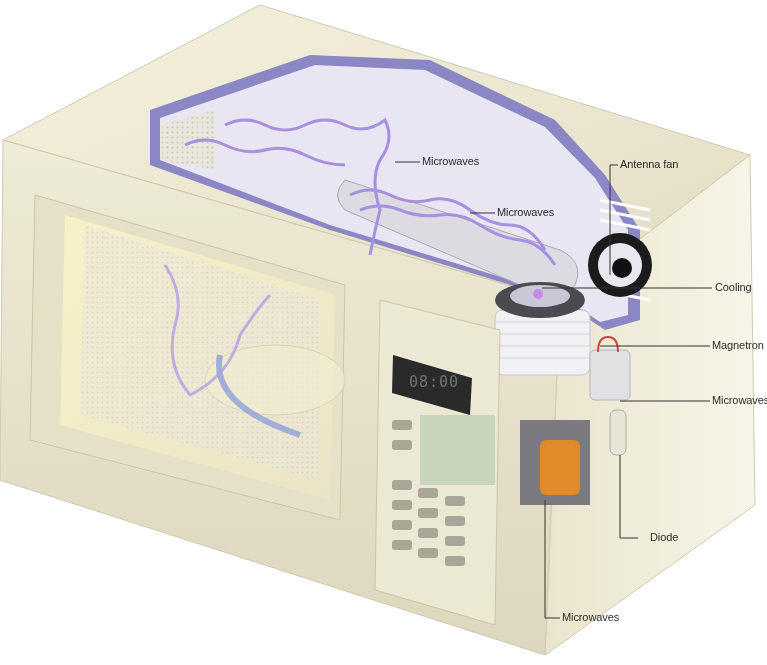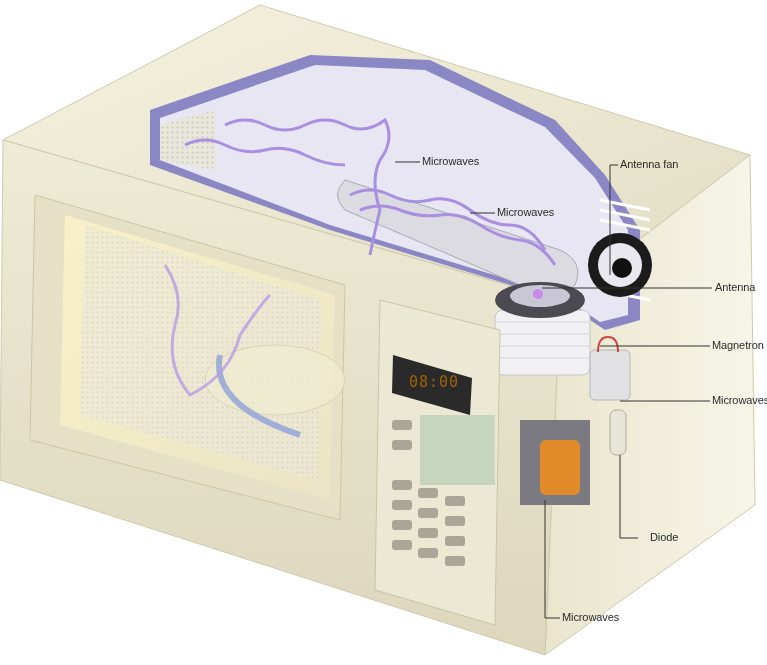--- a/index.html
+++ b/index.html
@@ -2,21 +2,21 @@
 <html><head>
 <meta charset="utf-8">
 <style>
   html, body { margin: 0; padding: 0; background: #ffffff; }
   body { width: 767px; height: 665px; position: relative; overflow: hidden;
          font-family: "Liberation Sans", sans-serif; }
   #scene { position: absolute; left: 0; top: 0; width: 767px; height: 665px; }
   .label { position: absolute; font-size: 11px; color: #2a2a2a; white-space: nowrap;
            font-family: "Liberation Sans", sans-serif; letter-spacing: -0.1px; }
   .clock-text { position: absolute; font-family: "DejaVu Sans Mono", monospace;
-                font-size: 15px; color: #a16207; letter-spacing: 1px; }
+                font-size: 15px; color: #737373; letter-spacing: 1px; }
 </style>
 </head>
 <body>
 
 <svg id="scene" viewBox="0 0 767 665" xmlns="http://www.w3.org/2000/svg">
   <defs>
     <linearGradient id="topG" x1="0" y1="0" x2="1" y2="1">
       <stop offset="0" stop-color="#f4f1de"></stop>
         <stop offset="1" stop-color="#e2ddc4"></stop>
     </linearGradient>
@@ -131,17 +131,17 @@
     <polyline points="620,455 620,538 638,538"></polyline>
     <polyline points="545,500 545,618 560,618"></polyline>
   </g>
 </svg>
 
 <span class="clock-text" style="left:409px; top:373px;">08:00</span>
 
 <span class="label" style="left:422px; top:155px;">Microwaves</span>
 <span class="label" style="left:497px; top:206px;">Microwaves</span>
 <span class="label" style="left:620px; top:158px;">Antenna fan</span>
-<span class="label" style="left:715px; top:281px;">Antenna</span>
+<span class="label" style="left:715px; top:281px;">Cooling</span>
 <span class="label" style="left:712px; top:339px;text-align:right;">Magnetron</span>
 <span class="label" style="left:712px; top:394px;">Microwaves</span>
 <span class="label" style="left:640px; top:531px;margin-left:10px;">Diode</span>
 <span class="label" style="left:562px; top:611px;">Microwaves</span>
 
 </body></html>

